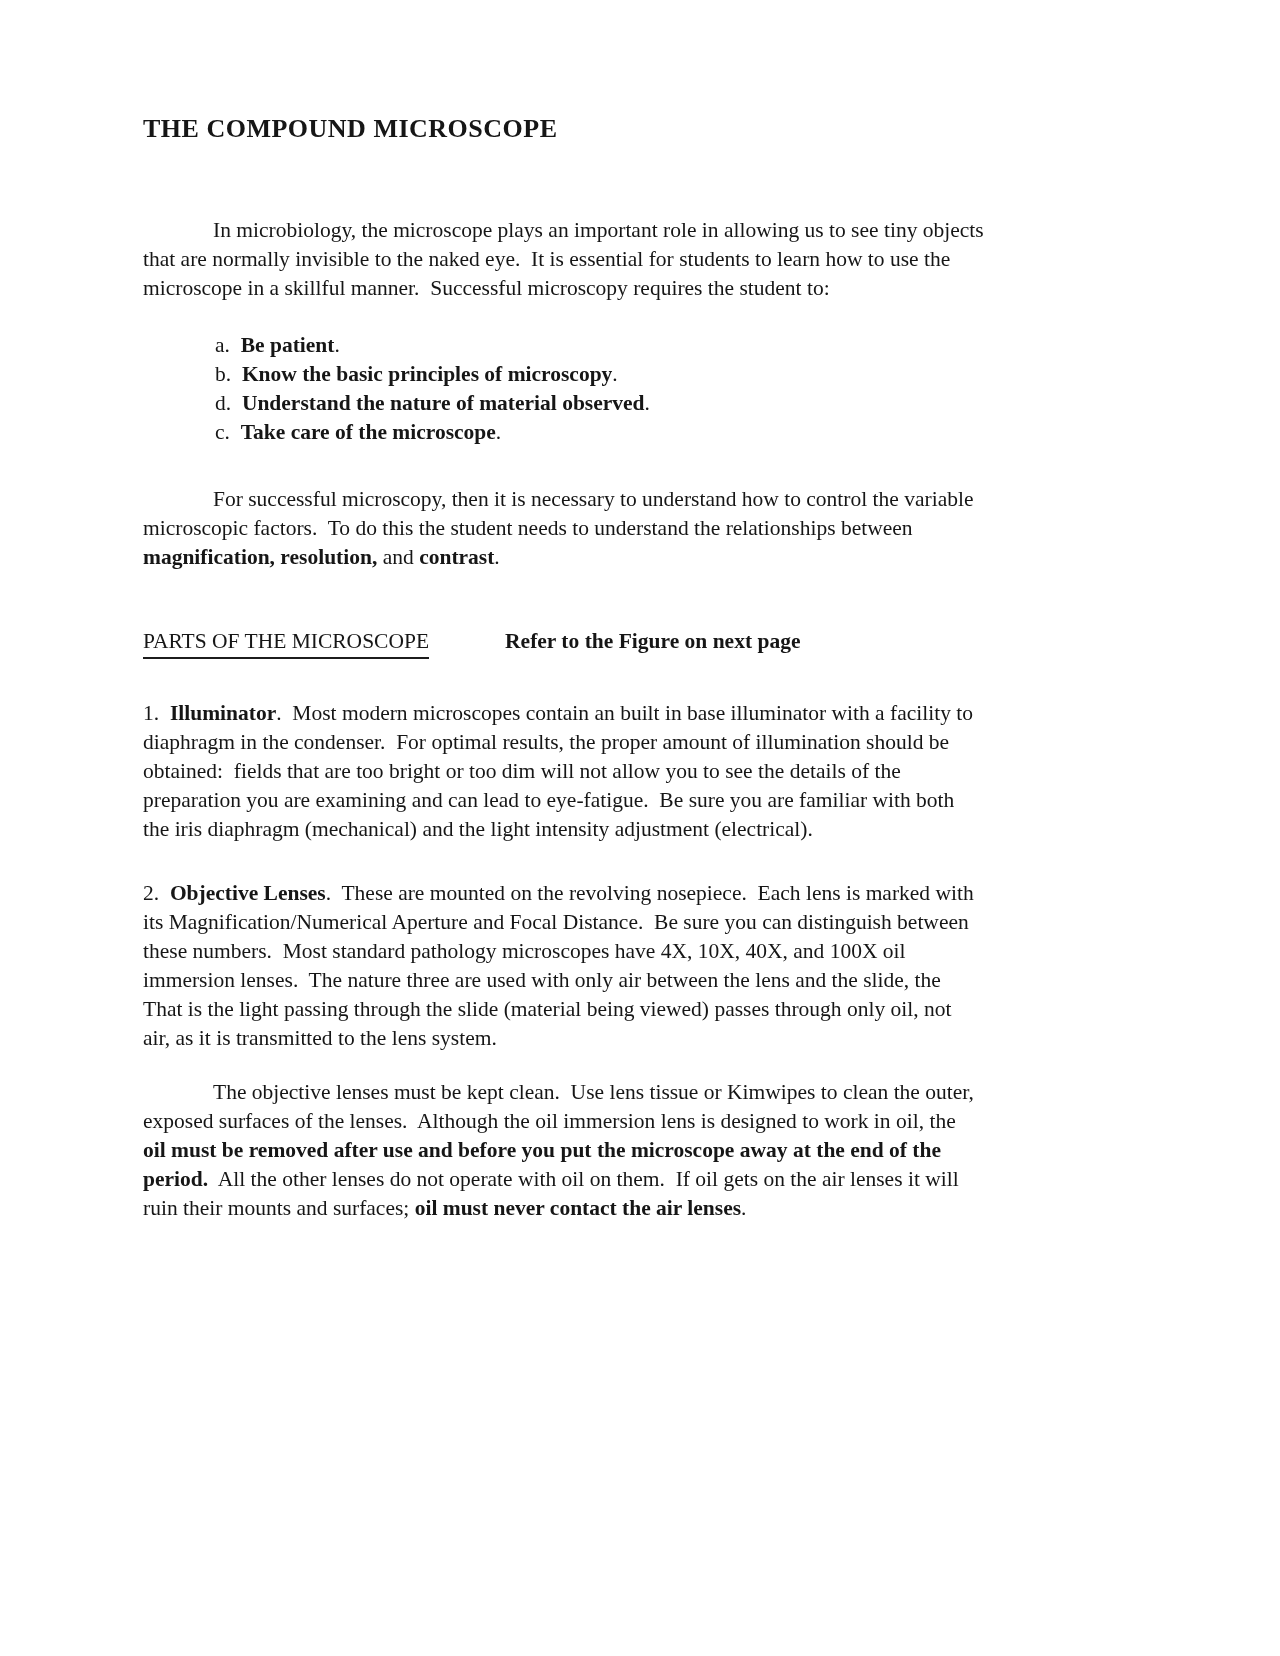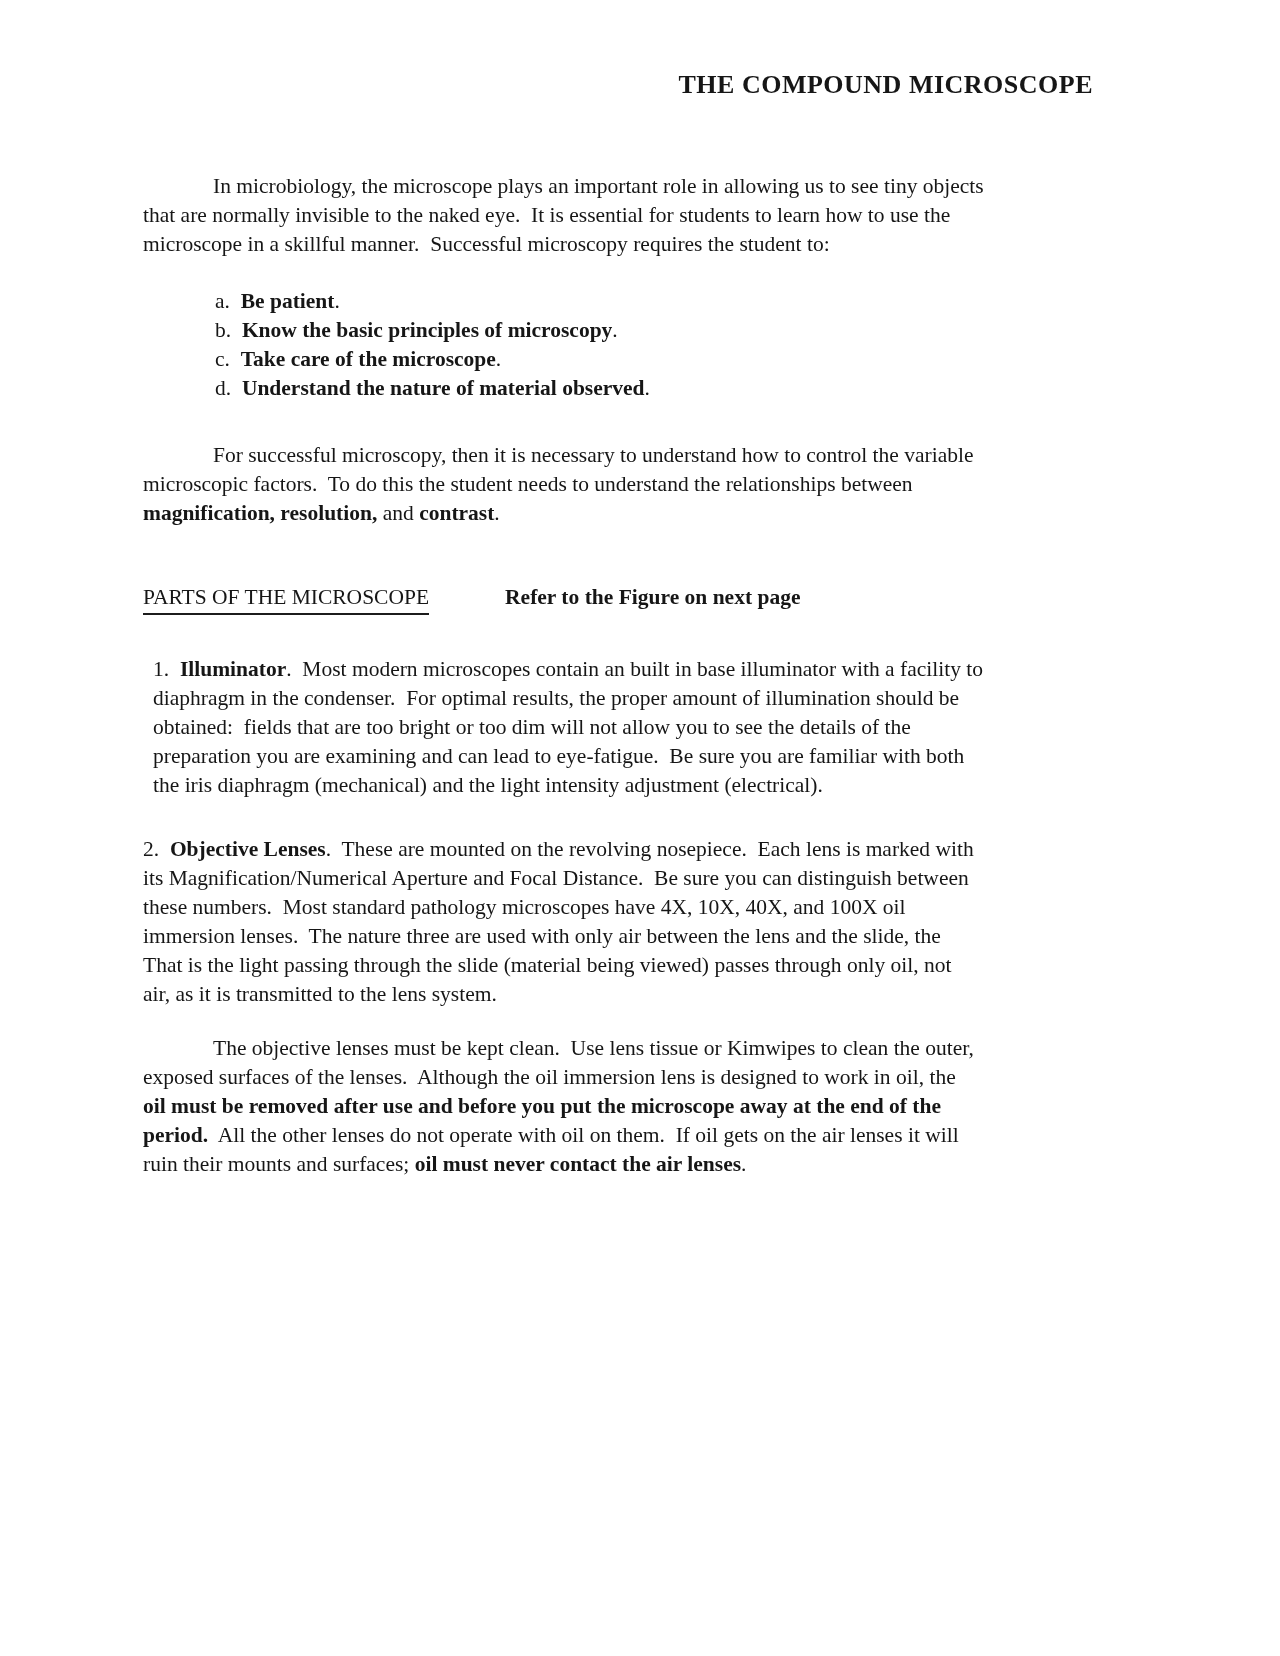--- a/index.html
+++ b/index.html
@@ -13,22 +13,22 @@
     color:#161616;
     overflow:hidden;
   }
   .content{
     position:absolute;
     left:143px;
     top:0;
     width:950px;
   }
   .title{
-    margin-top:68px;
-    text-align:right;
+    margin-top:112px;
+    text-align:left;
     font-weight:bold;
     font-size:26px;
     line-height:34px;
     letter-spacing:0.5px;
     white-space:pre;
   }
   .line{
     font-size:21.5px;
     line-height:29px;
     height:29px;
@@ -42,41 +42,41 @@
   .blk-factors{margin-top:38px;}
   .blk-parts-heading{margin-top:55px;display:flex;align-items:flex-start;}
   .blk-parts-heading .h-left{
     font-size:21.5px;line-height:29px;white-space:pre;
     border-bottom:2px solid #1c1c1c;padding-bottom:1px;
   }
   .blk-parts-heading .h-right{
     font-size:21.5px;line-height:29px;white-space:pre;
     font-weight:bold;margin-left:76px;
   }
-  .blk-illuminator{margin-top:40px;margin-left:10px;}
+  .blk-illuminator{margin-top:40px;}
   .blk-objective-lenses{margin-top:35px;}
   .blk-lens-care{margin-top:25px;}
 </style>
 </head>
 <body>
 
 <div class="page">
   <div class="content">
     <div class="title">THE COMPOUND MICROSCOPE</div>
     <div id="blocks-host">
         <div class="block blk-intro">
           <div class="line ind"><span>In microbiology, the microscope plays an important role in allowing us to see tiny objects</span></div>
           <div class="line"><span>that are normally invisible to the naked eye.  It is essential for students to learn how to use the</span></div>
           <div class="line"><span>microscope in a skillful manner.  Successful microscopy requires the student to:</span></div>
         </div>
         <div class="block blk-student-requirements-list">
           <div class="line"><span>a.  </span><span class="b">Be patient</span><span>.</span></div>
           <div class="line"><span>b.  </span><span class="b">Know the basic principles of microscopy</span><span>.</span></div>
+          <div class="line"><span>d.  </span><span class="b">Understand the nature of material observed</span><span>.</span></div>
           <div class="line"><span>c.  </span><span class="b">Take care of the microscope</span><span>.</span></div>
-          <div class="line"><span>d.  </span><span class="b">Understand the nature of material observed</span><span>.</span></div>
         </div>
         <div class="block blk-factors">
           <div class="line ind"><span>For successful microscopy, then it is necessary to understand how to control the variable</span></div>
           <div class="line"><span>microscopic factors.  To do this the student needs to understand the relationships between</span></div>
           <div class="line"><span class="b">magnification, resolution,</span><span> and </span><span class="b">contrast</span><span>.</span></div>
         </div>
         <div class="block blk-parts-heading">
           <span class="h-left">PARTS OF THE MICROSCOPE</span>
           <span class="h-right">Refer to the Figure on next page</span>
         </div>

